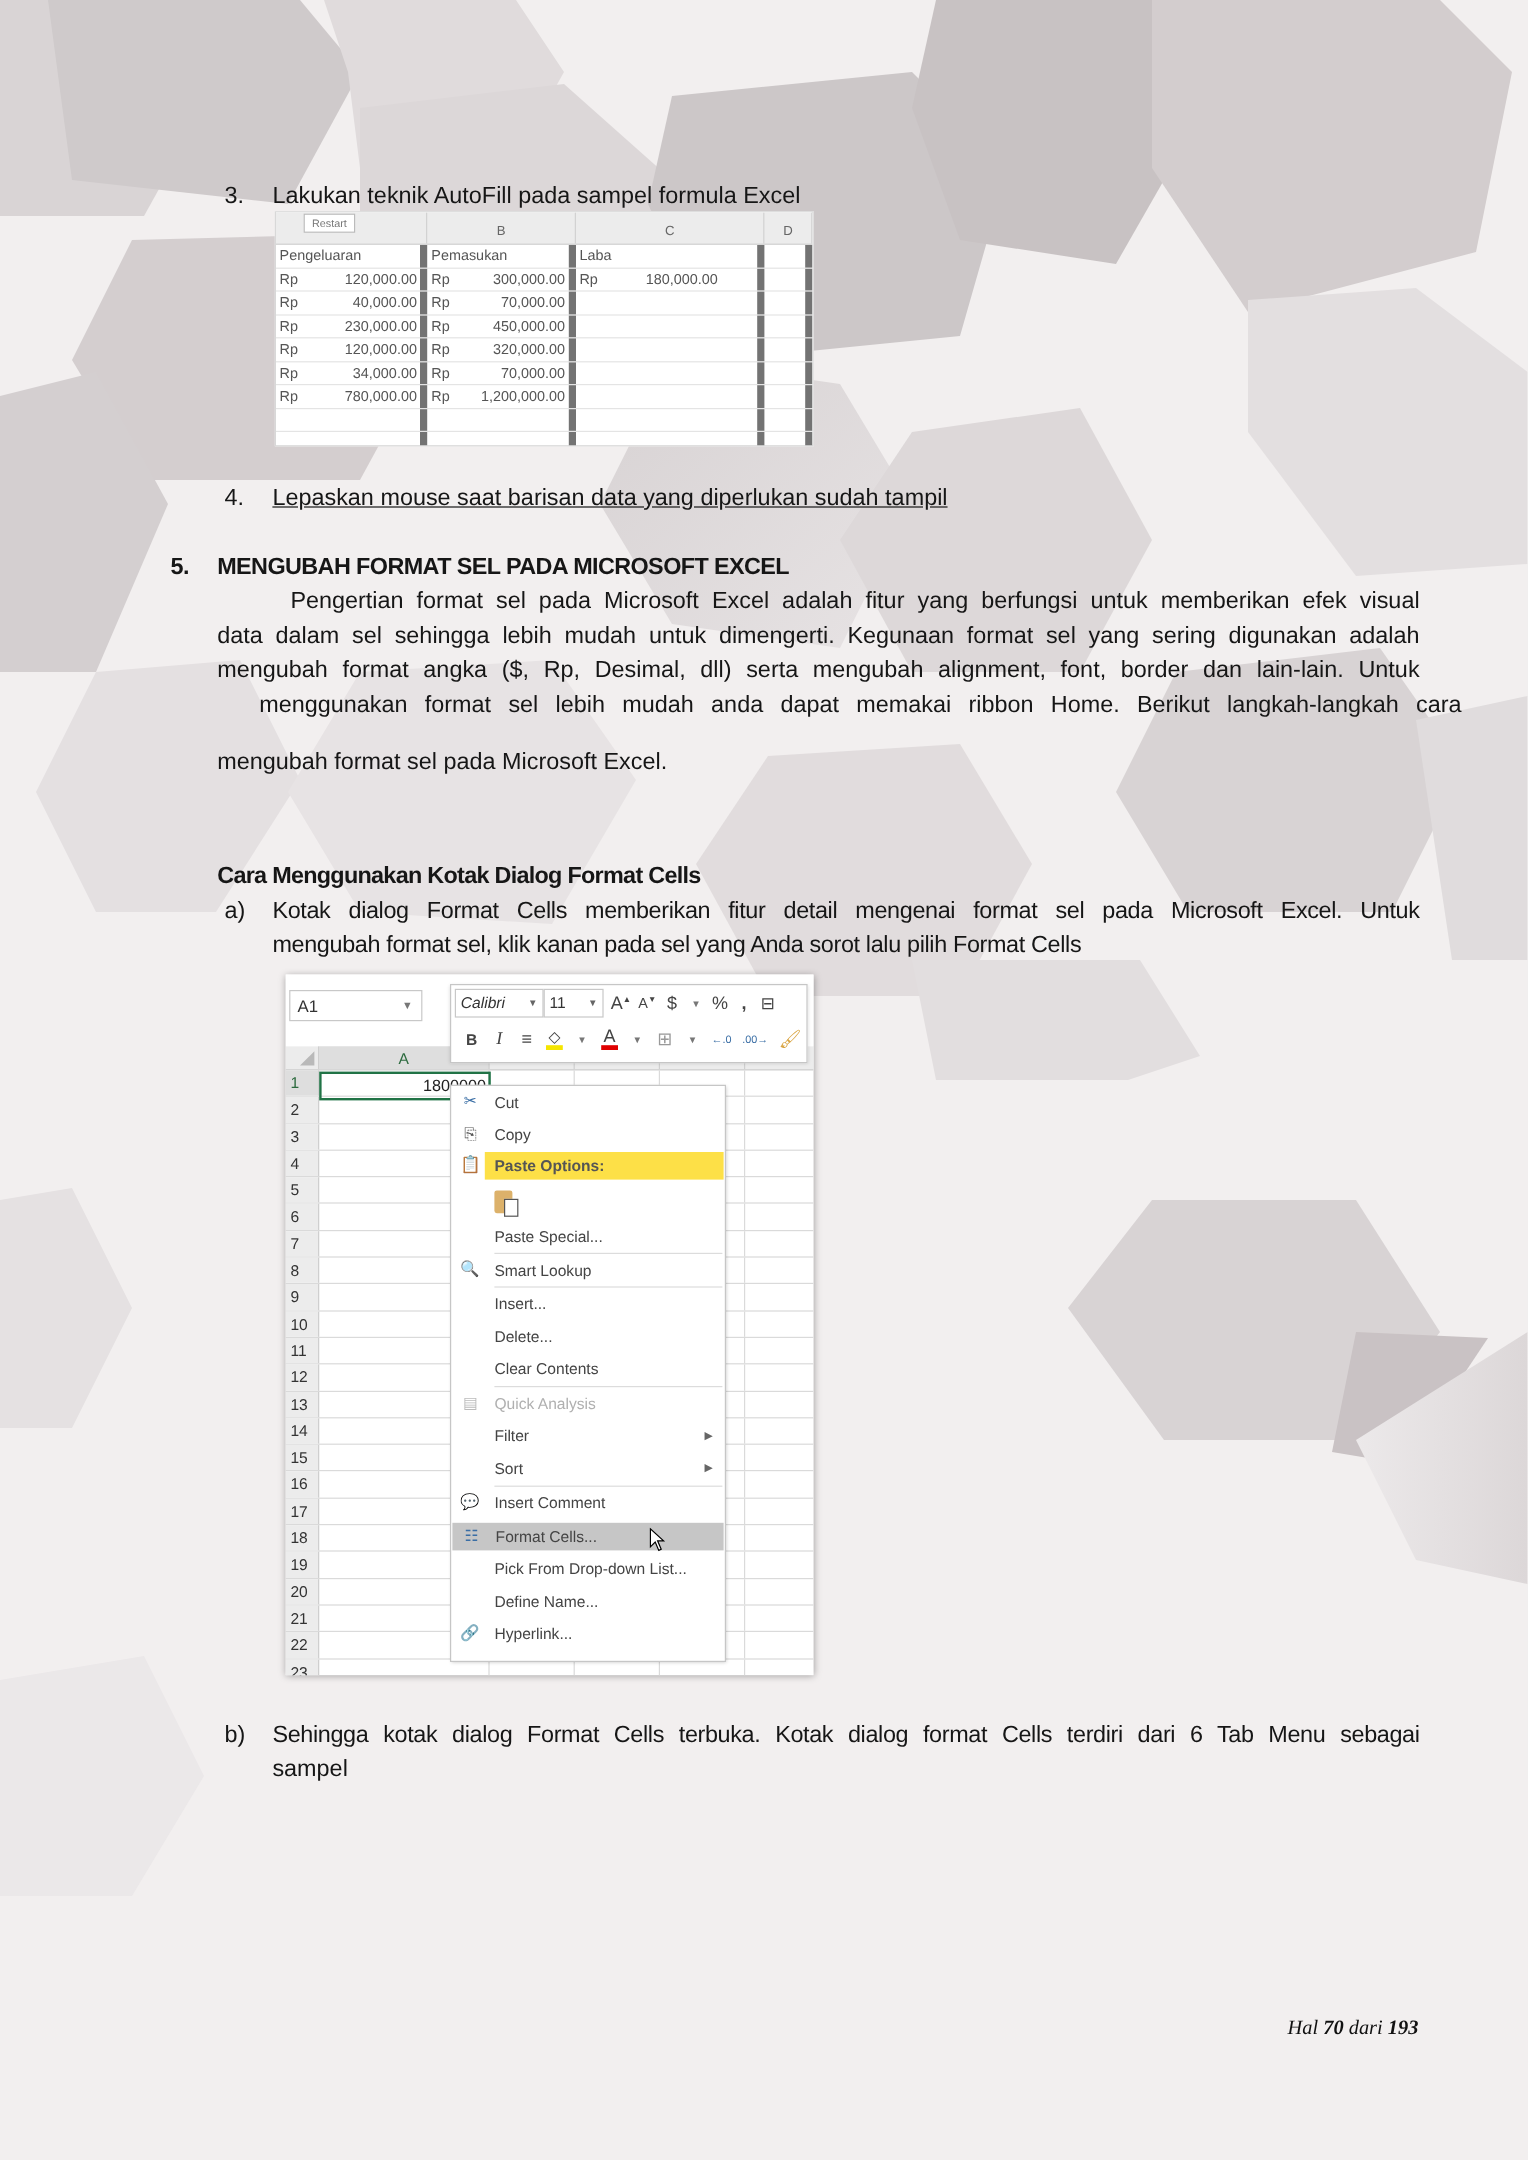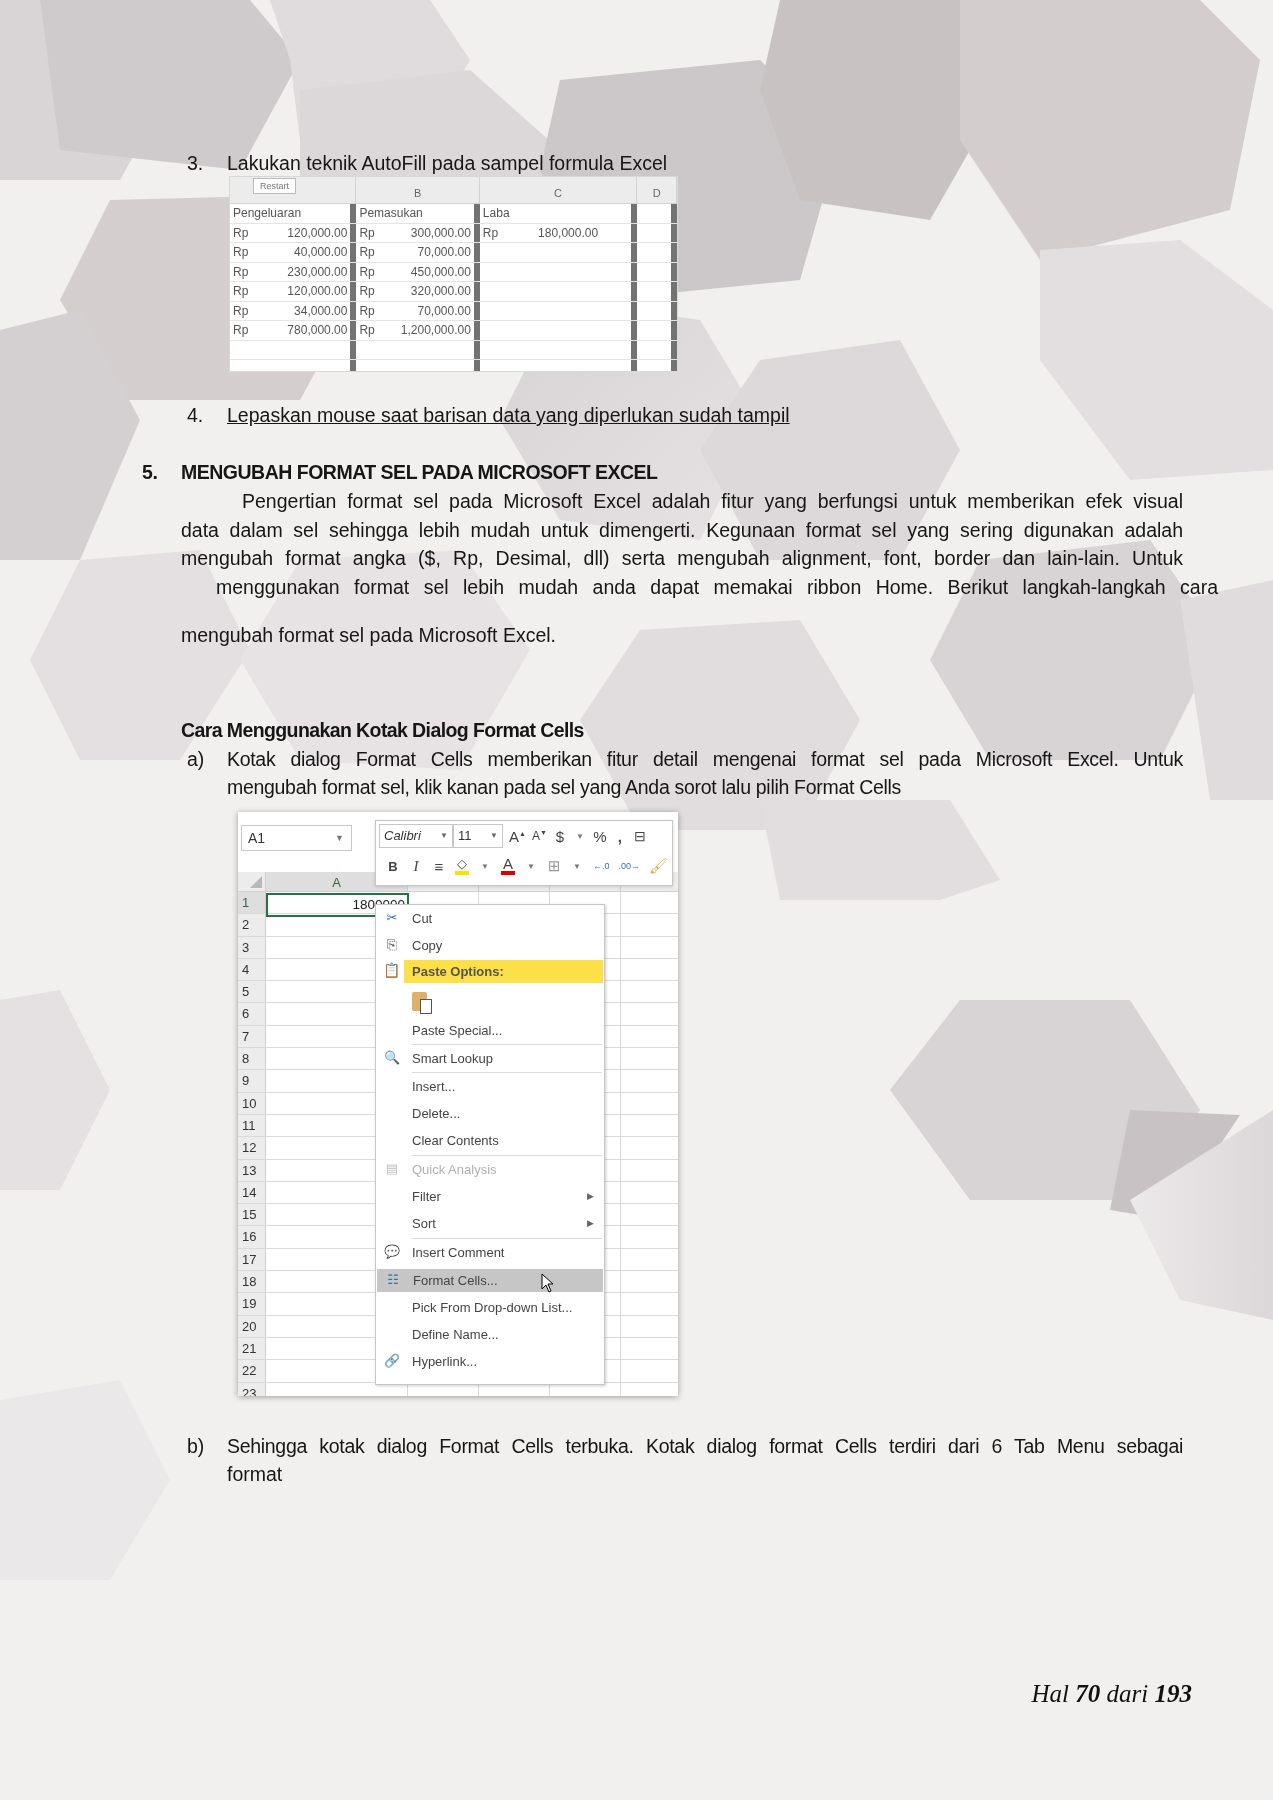--- a/index.html
+++ b/index.html
@@ -61,21 +61,21 @@
 
   .cmenu { position: absolute; left: 137px; top: 92px; width: 230px; height: 481px; background: #fff; border: 1px solid #c6c6c6; box-shadow: 1px 1px 3px rgba(0,0,0,0.2); z-index: 6; font-size: 13px; color: #444; }
   .mi { position: absolute; left: 0; width: 228px; height: 23px; line-height: 23px; padding-left: 36px; white-space: nowrap; }
   .mi .ico { position: absolute; left: 6px; top: 2px; width: 20px; height: 18px; text-align: center; font-size: 13px; line-height: 18px; }
   .mi.hl { background: #c6c6c6; }
   .mi.hdr { background: #fde047; font-weight: bold; color: #555; left: 28px; width: 199px; padding-left: 8px; }
   .mi.dis { color: #b0b0b0; }
   .mi .arr { position: absolute; right: 10px; top: 0; font-size: 9px; color: #666; }
   .sep { position: absolute; left: 36px; right: 2px; height: 1px; background: #dcdcdc; }
 
-  .footer { position: absolute; right: 81px; top: 1680px; font-family: "Liberation Serif", serif; font-style: italic; font-size: 25px; color: #111; }
+  .footer { position: absolute; right: 91px; top: 1680px; font-family: "Liberation Serif", serif; font-style: italic; font-size: 17px; color: #111; }
   .footer b { font-weight: bold; }
 </style>
 </head>
 <body>
 
 <svg class="bg" width="1273" height="1800" viewBox="0 0 1273 1800">
   <defs>
     <linearGradient id="g1" x1="0" y1="0" x2="1" y2="1">
       <stop offset="0" stop-color="#d7d2d3"></stop>
         <stop offset="1" stop-color="#e7e3e4"></stop>
@@ -472,21 +472,21 @@
           </svg>
       </div>
       <div class="mi" style="top:391px"><span>Pick From Drop-down List...</span></div>
       <div class="mi" style="top:418px"><span>Define Name...</span></div>
       <div class="mi" style="top:445px"><span class="ico" style="color:#3a6ea5">🔗</span><span>Hyperlink...</span></div>
     </div>
   </div>
 
   <span class="txt num" style="left:187px; top:1432px;">b)</span>
   <div class="txt num" style="left:227px; top:1432px; width:956px; text-align:justify; text-align-last:justify; letter-spacing:-0.3px;">Sehingga kotak dialog Format Cells terbuka. Kotak dialog format Cells terdiri dari 6 Tab Menu sebagai</div>
-  <div class="txt num" style="left:227px; top:1460px; width:956px;">format</div>
+  <div class="txt num" style="left:227px; top:1460px; width:956px;">sampel</div>
 
   <div class="footer">
     <span>Hal</span>
     <b>70</b>
     <span>dari</span>
     <b>193</b>
   </div>
 </div>
 
 </body></html>

